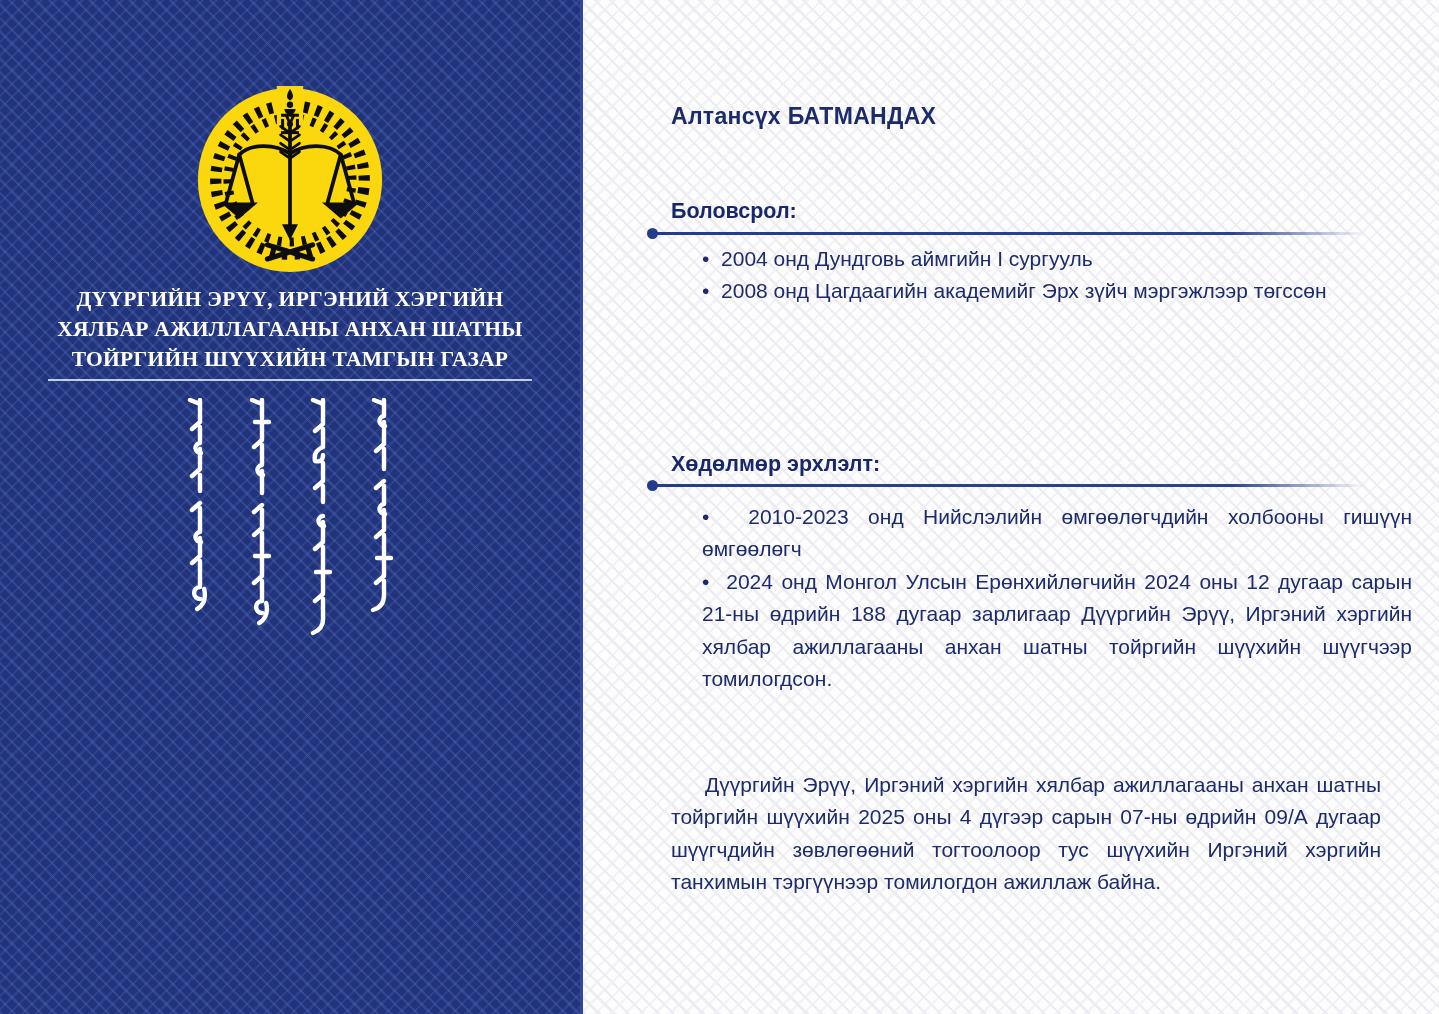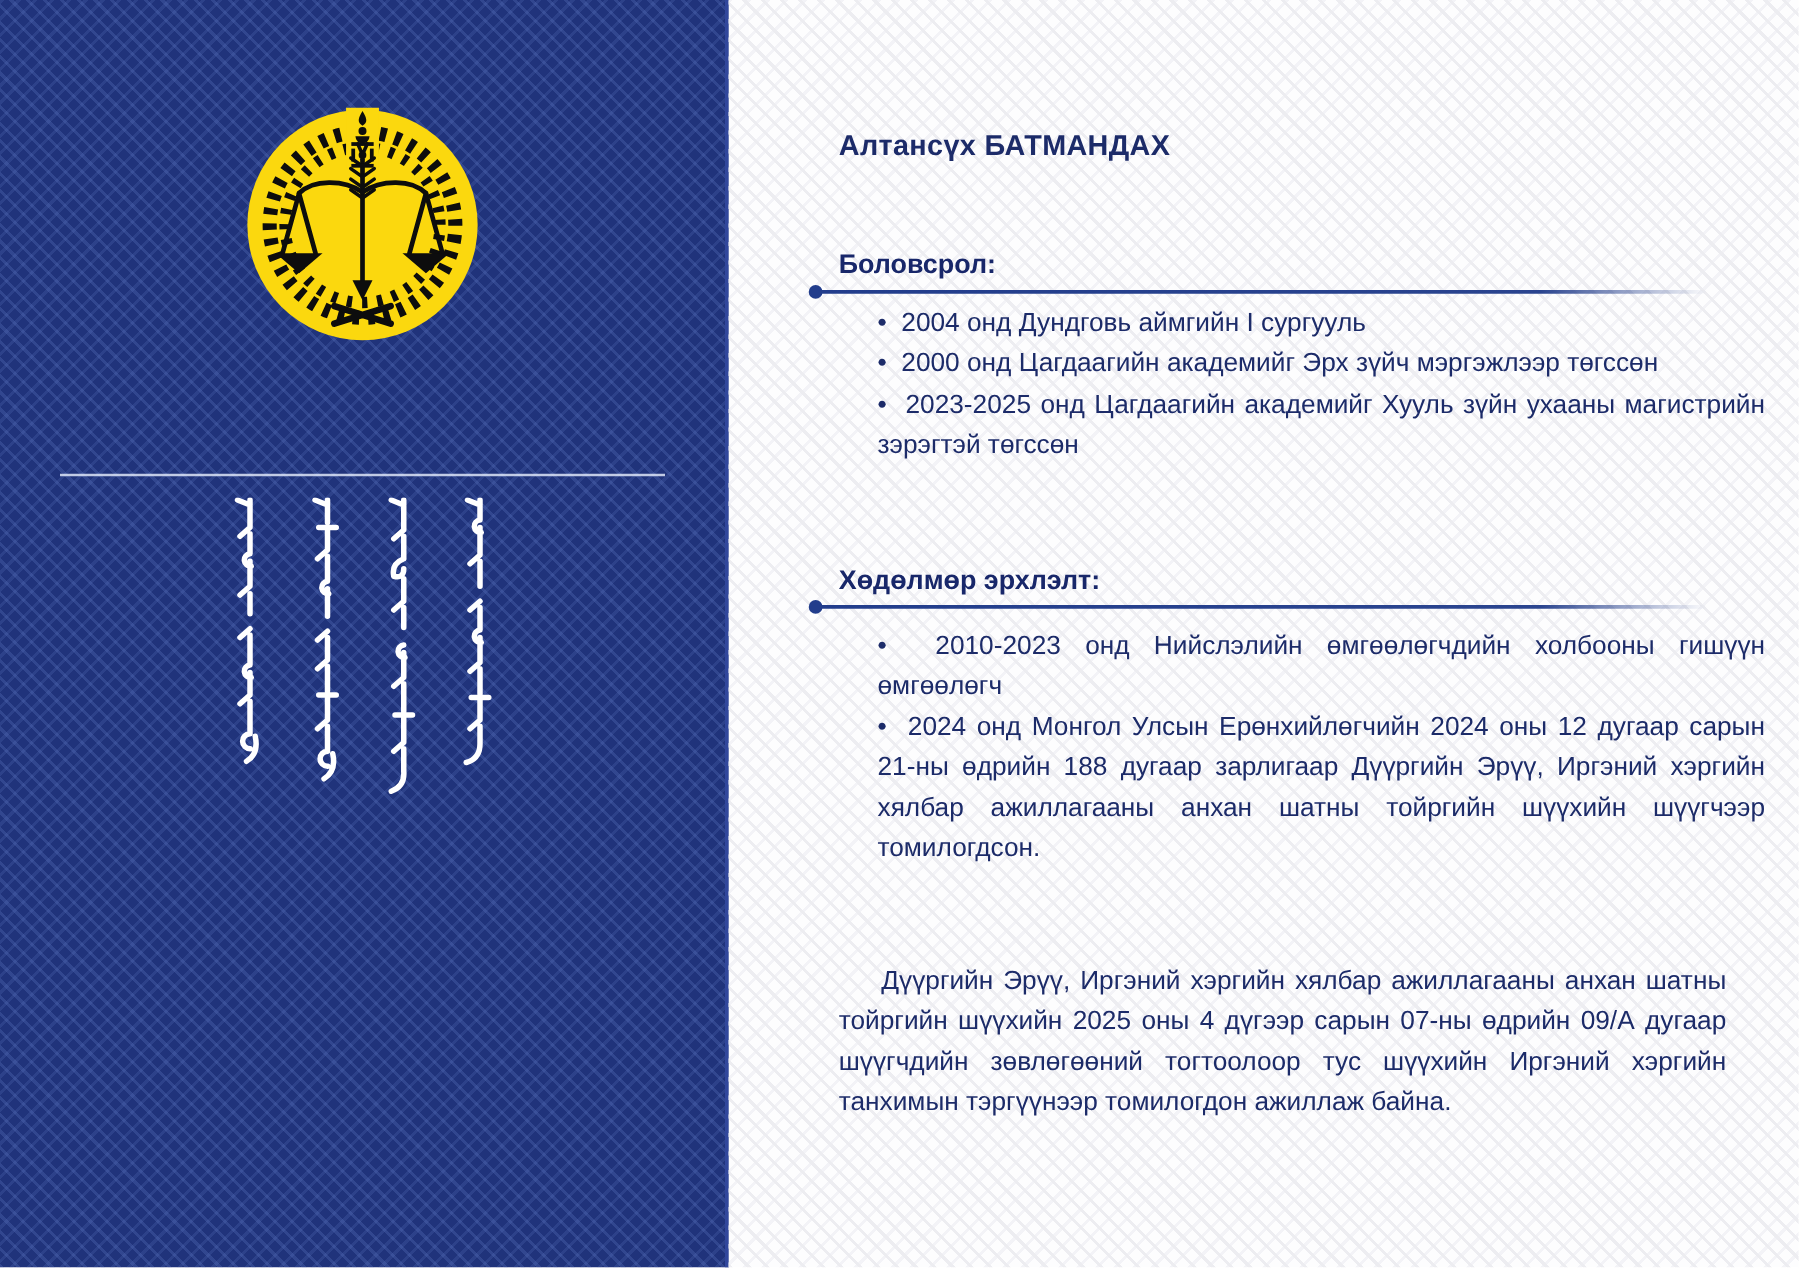--- a/index.html
+++ b/index.html
@@ -118,20 +118,25 @@
         <circle cx="100" cy="20" r="3.4"></circle>
         <path d="M94 24.5 a6 6 0 0 0 12 0 Z"></path>
         <rect x="90.5" y="29.5" width="19" height="3.2"></rect>
         <rect x="90.5" y="35" width="3.2" height="11"></rect>
         <rect x="106.3" y="35" width="3.2" height="11"></rect>
         <circle cx="100" cy="40.5" r="3.3"></circle>
         <rect x="90.5" y="48" width="19" height="3.2"></rect>
       </g>
     </svg>
 
+    <div class="org-title">
+      <div>ДҮҮРГИЙН ЭРҮҮ, ИРГЭНИЙ ХЭРГИЙН</div>
+      <div>ХЯЛБАР АЖИЛЛАГААНЫ АНХАН ШАТНЫ</div>
+      <div>ТОЙРГИЙН ШҮҮХИЙН ТАМГЫН ГАЗАР</div>
+    </div>
     <div class="org-underline"></div>
 
     <svg class="mongol-script" viewBox="0 0 254 308" aria-hidden="true">
       <path d="M37 6 l-10 -4 M37 2 v22 l-8 7 m8 -2 v16 a5 5 0 1 0 1 10 m-1 -4 v20 l-8 7 m8 -1 v16 m0 12 l-8 7 m8 -2 v24 a5 5 0 1 0 1 10 m-1 -4 v18 l-8 7 m8 -2 v26 m0 0 a6 6 0 1 0 .2 12 m4 -10 q3 14 -7 20"></path>
       <path d="M99 6 l-10 -4 M99 2 v18 m-7 4 h14 m-7 0 v18 l-8 7 m8 -2 v20 a5 5 0 1 0 1 10 m-1 -4 v22 m0 12 l-8 7 m8 -2 v18 l-8 7 m8 -2 v20 m-7 3 h14 m-7 0 v20 l-8 7 m8 -2 v20 m0 0 a6 6 0 1 0 .2 12 m4 -10 q3 14 -7 20"></path>
       <path d="M160 6 l-10 -4 M160 2 v24 l-8 7 m8 -2 v18 m0 0 q-10 4 -8 14 q8 2 8 -6 m0 8 v18 l-8 7 m8 -2 v16 m0 14 a5 5 0 1 0 1 10 m-1 -4 v20 l-8 7 m8 -2 v22 m-7 3 h14 m-7 0 v22 l-8 7 m8 -2 v18 q1 12 -10 16"></path>
       <path d="M221 6 l-10 -4 M221 2 v16 a5 5 0 1 0 1 10 m-1 -4 v22 l-8 7 m8 -2 v20 m0 12 l-8 7 m8 -2 v18 a5 5 0 1 0 1 10 m-1 -4 v20 l-8 7 m8 -2 v20 m-7 3 h14 m-7 0 v18 l-8 7 m8 -2 v14 q0 12 -11 15"></path>
     </svg>
   </div>
 
@@ -139,22 +144,21 @@
 
     <h1 class="person-name">Алтансүх БАТМАНДАХ</h1>
 
     <h2 class="section-heading heading-edu">Боловсрол:</h2>
     <div class="section-divider divider-edu">
       <span class="dot"></span>
       <span class="line"></span>
     </div>
     <div class="bullet-list list-edu">
       <p class="bullet-item">2004 онд Дундговь аймгийн I сургууль</p>
-      <p class="bullet-item">2000 онд Цагдаагийн академийг Эрх зүйч мэргэжлээр төгссөн</p>
-      <p class="bullet-item">2023-2025 онд Цагдаагийн академийг Хууль зүйн ухааны магистрийн зэрэгтэй төгссөн</p>
+      <p class="bullet-item">2008 онд Цагдаагийн академийг Эрх зүйч мэргэжлээр төгссөн</p>
     </div>
 
     <h2 class="section-heading heading-work">Хөдөлмөр эрхлэлт:</h2>
     <div class="section-divider divider-work">
       <span class="dot"></span>
       <span class="line"></span>
     </div>
     <div class="bullet-list list-work">
       <p class="bullet-item">2010-2023 онд Нийслэлийн өмгөөлөгчдийн холбооны гишүүн өмгөөлөгч</p>
       <p class="bullet-item">2024 онд Монгол Улсын Ерөнхийлөгчийн 2024 оны 12 дугаар сарын 21-ны өдрийн 188 дугаар зарлигаар Дүүргийн Эрүү, Иргэний хэргийн хялбар ажиллагааны анхан шатны тойргийн шүүхийн шүүгчээр томилогдсон.</p>

